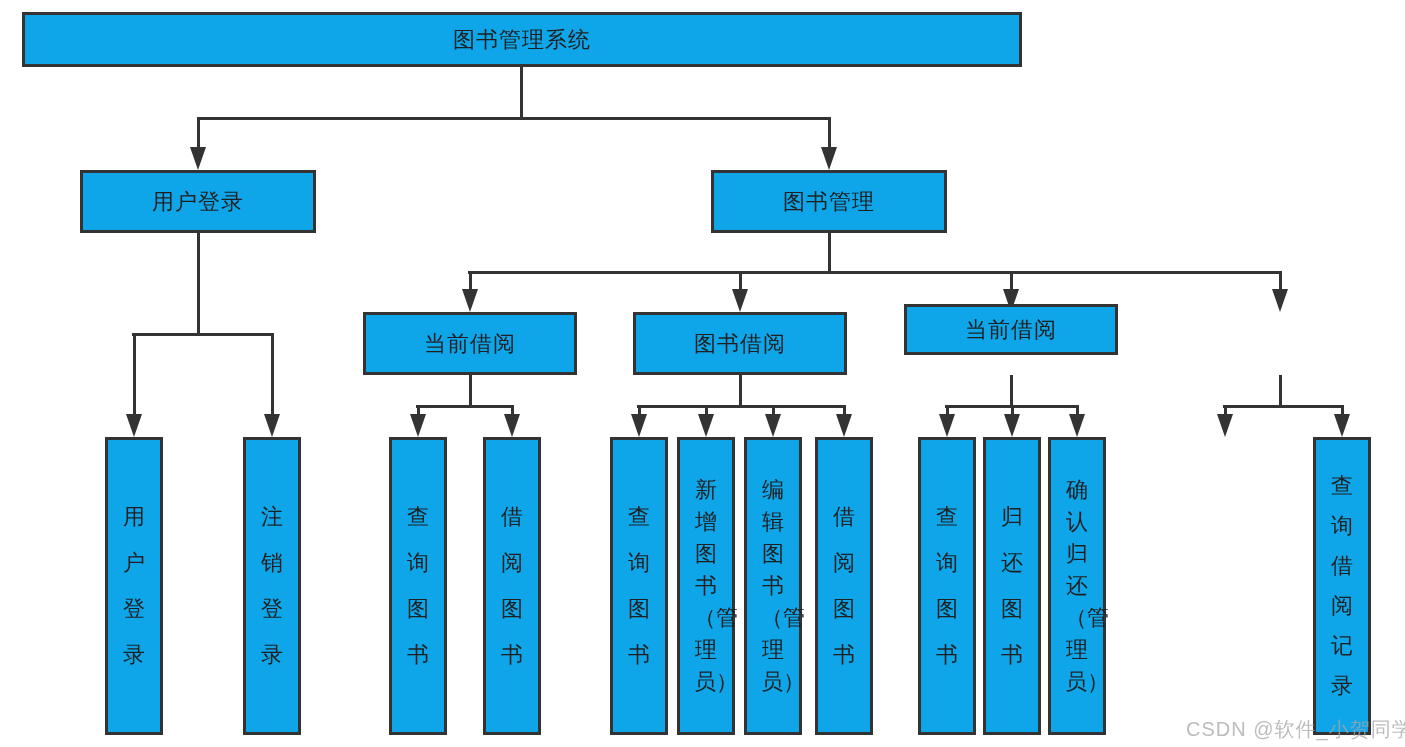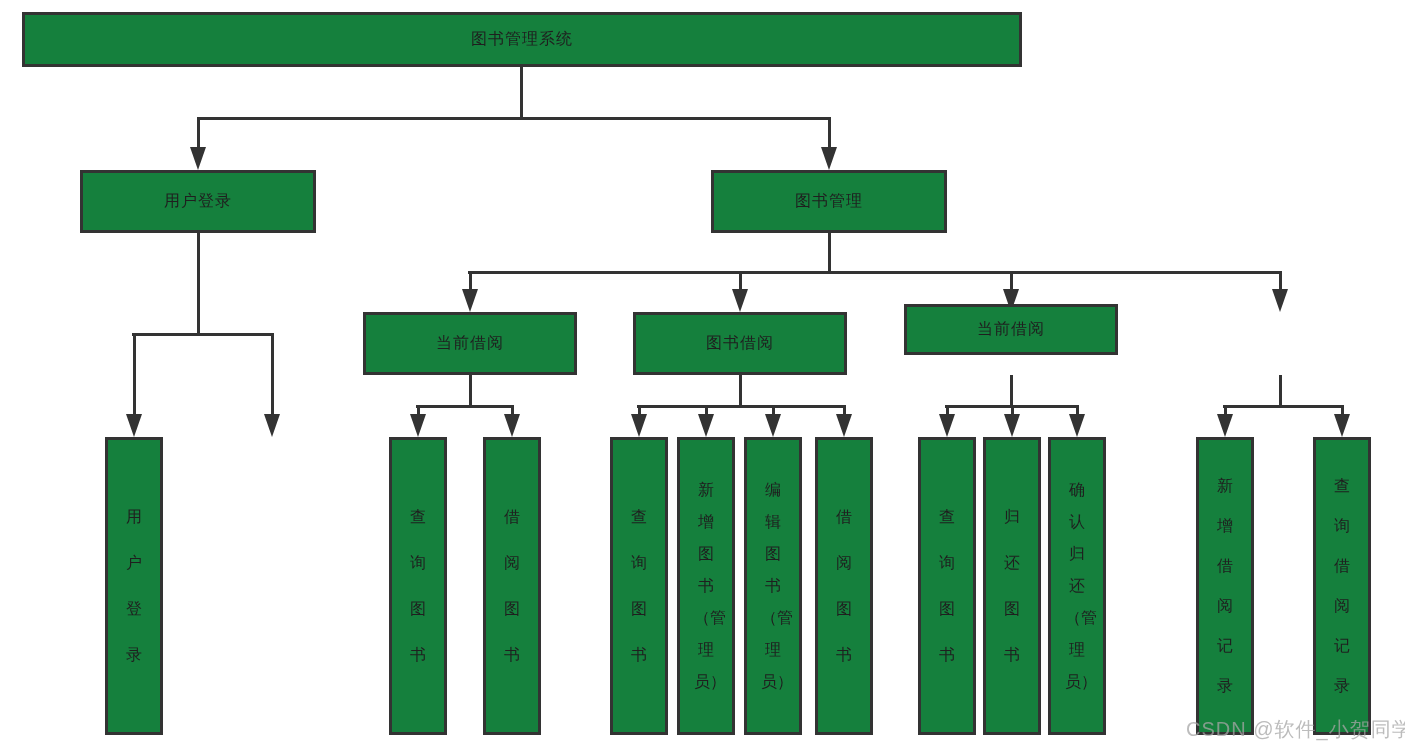--- a/index.html
+++ b/index.html
@@ -7,27 +7,27 @@
     position: relative;
     width: 1405px;
     height: 747px;
     background: #ffffff;
     font-family: "Liberation Sans", sans-serif;
     overflow: hidden;
   }
   .node {
     position: absolute;
     box-sizing: border-box;
-    background: #15803d;
+    background: #0ea5e9;
     border: 3px solid #333333;
     display: flex;
     align-items: center;
     justify-content: center;
     color: #1f1f1f;
-    font-size: 16px;
+    font-size: 22px;
     letter-spacing: 1px;
   }
   .leaf { width: 58px; height: 298px; top: 437px; }
   .vtext {
     width: 24px;
     word-break: break-all;
     text-align: center;
     letter-spacing: 0;
   }
   .lh46 .vtext { line-height: 46px; }
@@ -135,20 +135,23 @@
   <div class="vline" style="left:1279px; top:375px; height:30px;"></div>
   <div class="hline" style="left:1223px; top:405px; width:121px;"></div>
   <div class="vline" style="left:1224px; top:405px; height:12px;"></div>
   <div class="arrow" style="left:1217px; top:414px;"></div>
   <div class="vline" style="left:1341px; top:405px; height:12px;"></div>
   <div class="arrow" style="left:1334px; top:414px;"></div>
 
   <div class="node leaf lh46" style="left:105px;">
     <div class="vtext">用户登录</div>
   </div>
+  <div class="node leaf lh46" style="left:243px;">
+    <div class="vtext">注销登录</div>
+  </div>
 
   <div class="node leaf lh46" style="left:389px;">
     <div class="vtext">查询图书</div>
   </div>
   <div class="node leaf lh46" style="left:483px;">
     <div class="vtext">借阅图书</div>
   </div>
 
   <div class="node leaf lh46" style="left:610px;">
     <div class="vtext">查询图书</div>
@@ -166,22 +169,19 @@
   <div class="node leaf lh46" style="left:918px;">
     <div class="vtext">查询图书</div>
   </div>
   <div class="node leaf lh46" style="left:983px;">
     <div class="vtext">归还图书</div>
   </div>
   <div class="node leaf lh32" style="left:1048px;">
     <div class="vtext">确认归还（管理员）</div>
   </div>
 
-  <div class="node leaf lh40" style="left:1196px;">
-    <div class="vtext">新增借阅记录</div>
-  </div>
   <div class="node leaf lh40" style="left:1313px;">
     <div class="vtext">查询借阅记录</div>
   </div>
 
   <div id="watermark">CSDN @软件_小贺同学</div>
 
 </div>
 
 </body></html>

